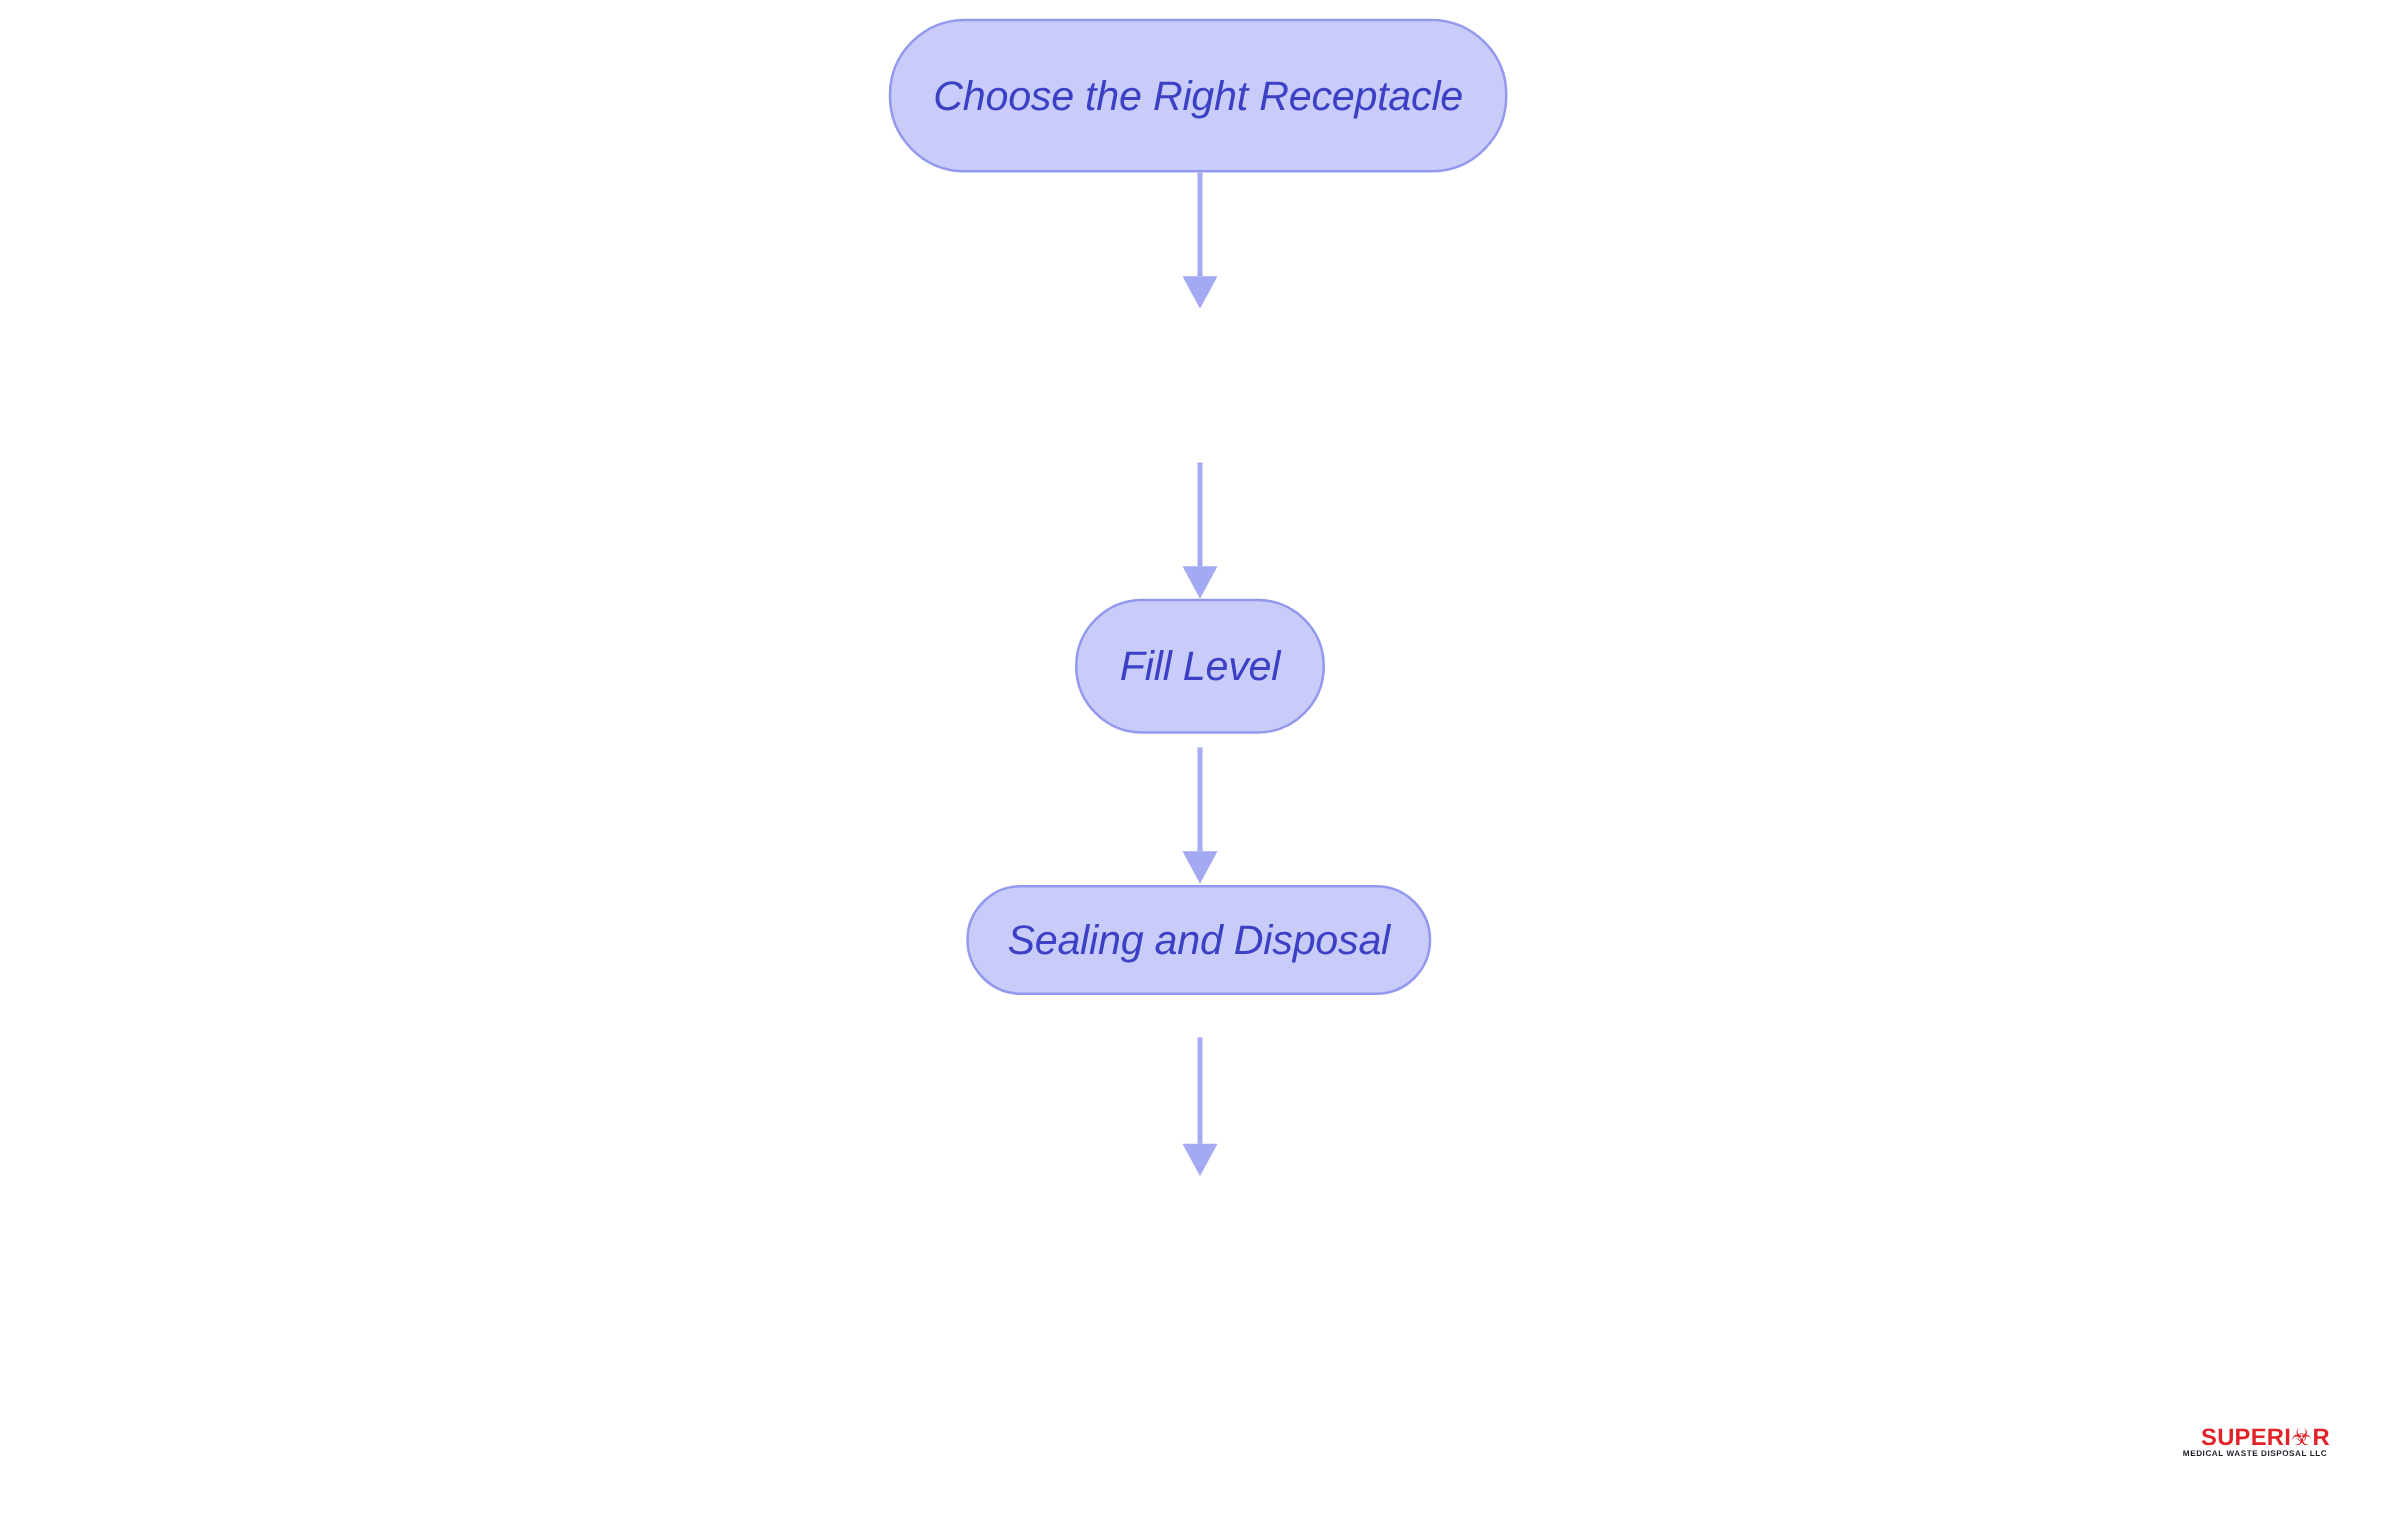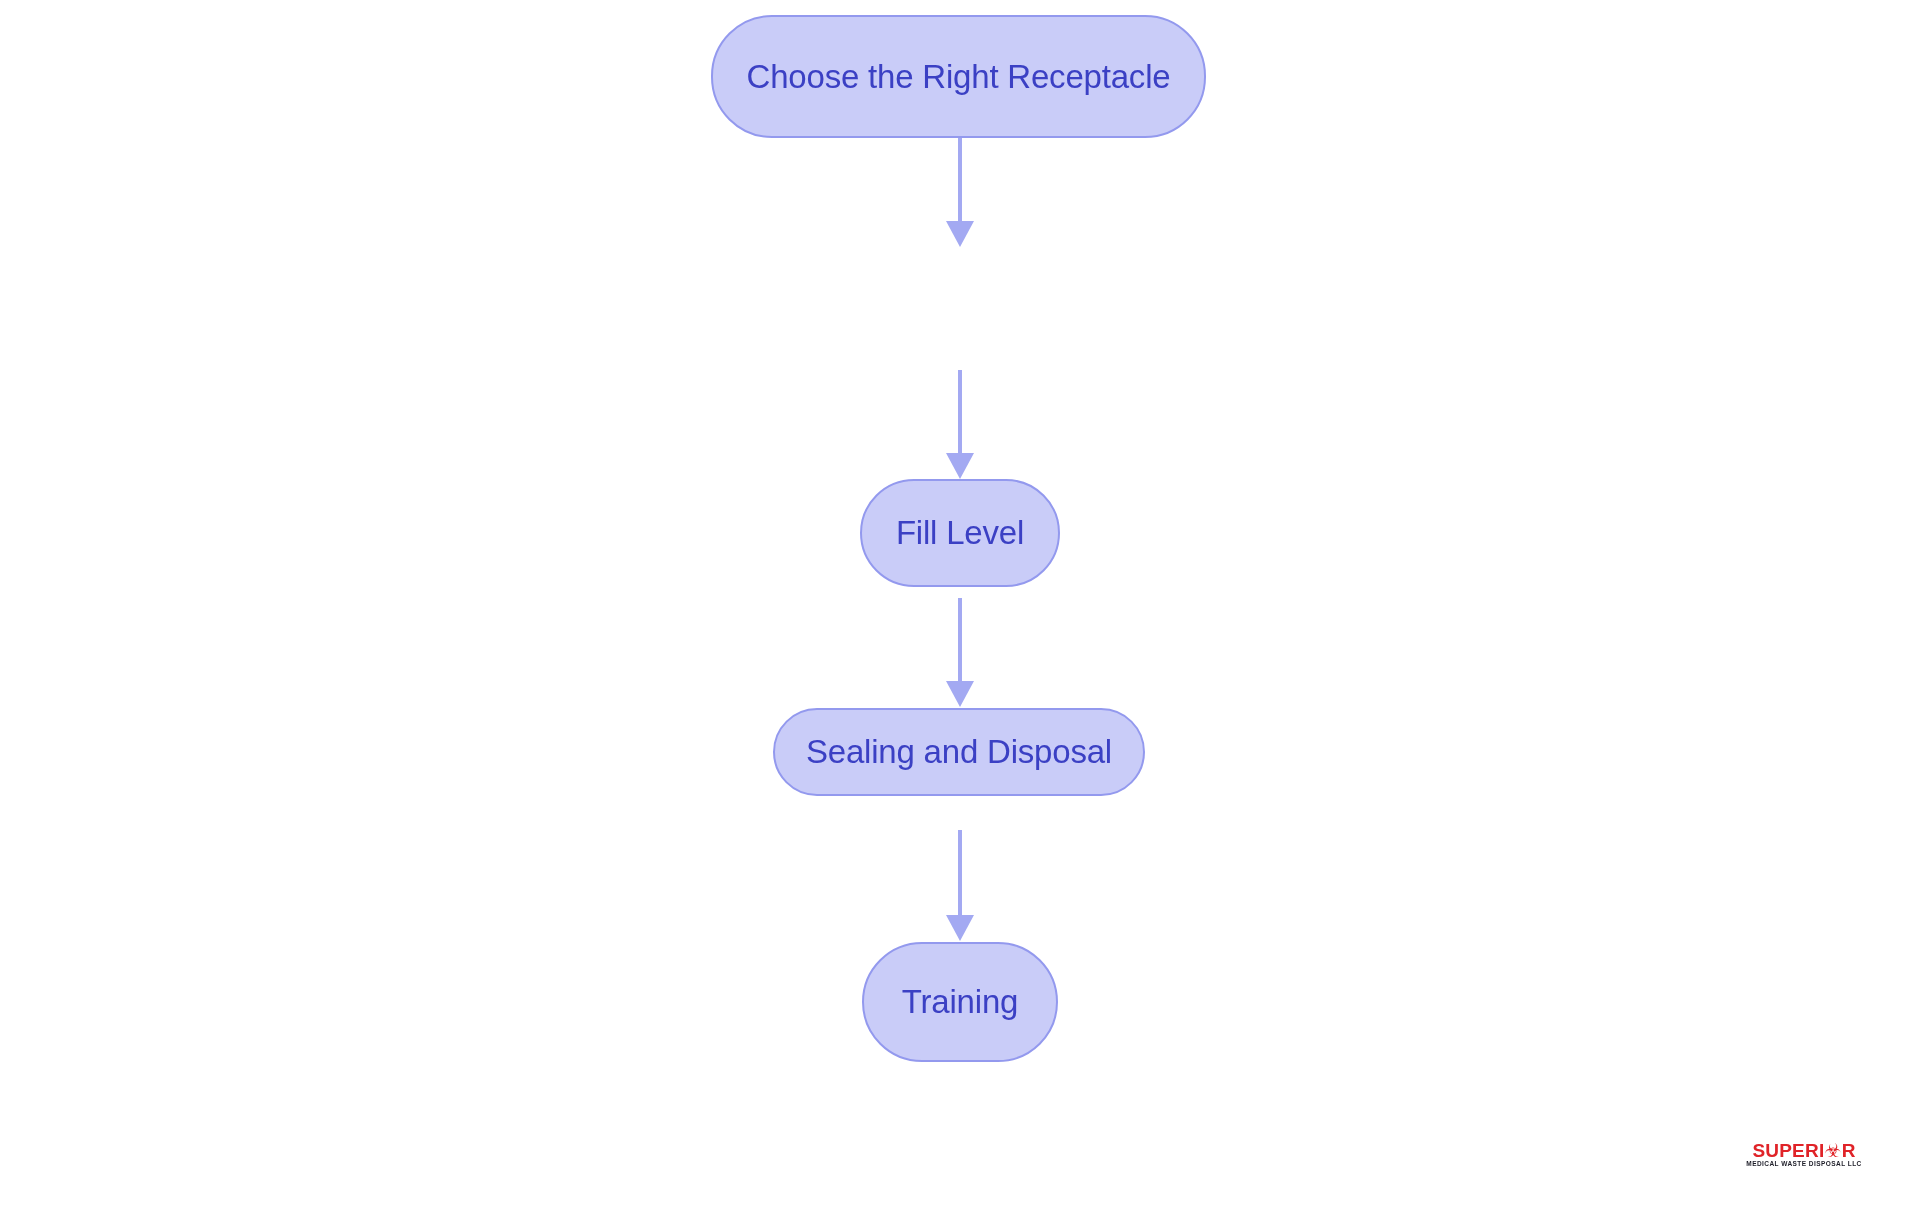--- a/index.html
+++ b/index.html
@@ -21,20 +21,21 @@
     background: var(--node-fill, #c9ccf8);
     border: 2px solid var(--node-border, #9399ee);
     border-radius: 61px;
     color: var(--node-text, #3b40c4);
     font-size: 33px;
     letter-spacing: -0.2px;
     display: flex;
     align-items: center;
     justify-content: center;
     white-space: nowrap;
+    font-style: italic;
   }
   .n1 { left: 711px; top: 15px;  width: 495px; height: 123px; }
   .n2 { left: 842px; top: 248px; width: 233px; height: 122px; }
   .n3 { left: 860px; top: 479px; width: 200px; height: 108px; }
   .n4 { left: 773px; top: 708px; width: 372px; height: 88px; }
   .n5 { left: 862px; top: 942px; width: 196px; height: 120px; }
 
   .arrow {
     position: absolute;
     left: 946px;
@@ -68,20 +69,21 @@
     width: 120px;
     text-align: center;
     line-height: 1;
   }
   .brand {
     color: var(--brand-color, #e02328);
     font-size: 19px;
     font-weight: 800;
     letter-spacing: 0.2px;
     white-space: nowrap;
+    text-align: right;
   }
   .brand .bio {
     font-family: "DejaVu Sans", sans-serif;
     font-size: 19px;
     font-weight: 800;
   }
   .tagline {
     margin-top: 1px;
     color: #1d1d28;
     font-size: 6.5px;
@@ -115,20 +117,19 @@
     <div class="head"></div>
   </div>
 
   <div class="node n4">Sealing and Disposal</div>
 
   <div class="arrow a4">
     <div class="shaft"></div>
     <div class="head"></div>
   </div>
 
-  <div class="node n5">Training</div>
 
   <div class="watermark">
     <div class="brand"><span>SUPERI</span><span class="bio">☣</span><span>R</span></div>
     <div class="tagline">MEDICAL WASTE DISPOSAL LLC</div>
   </div>
 
 </div>
 
 </body></html>

